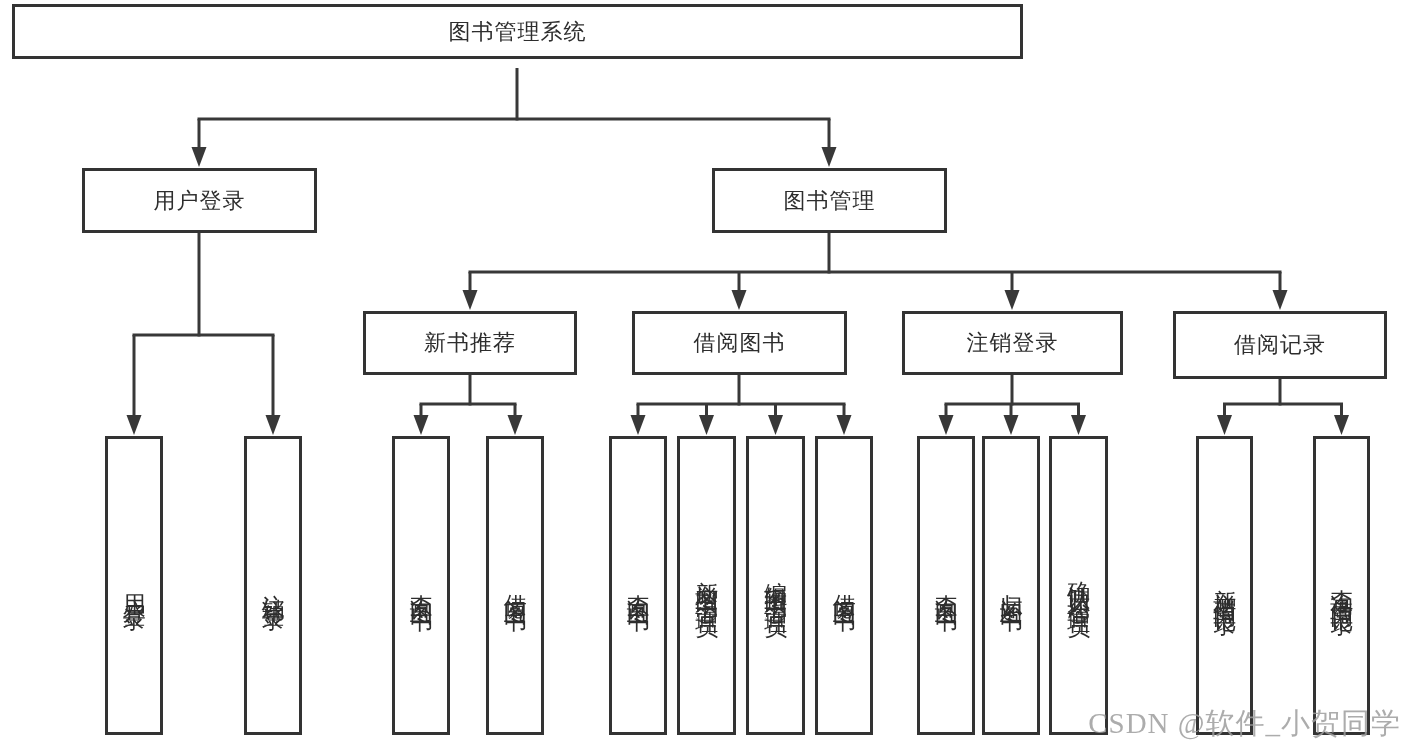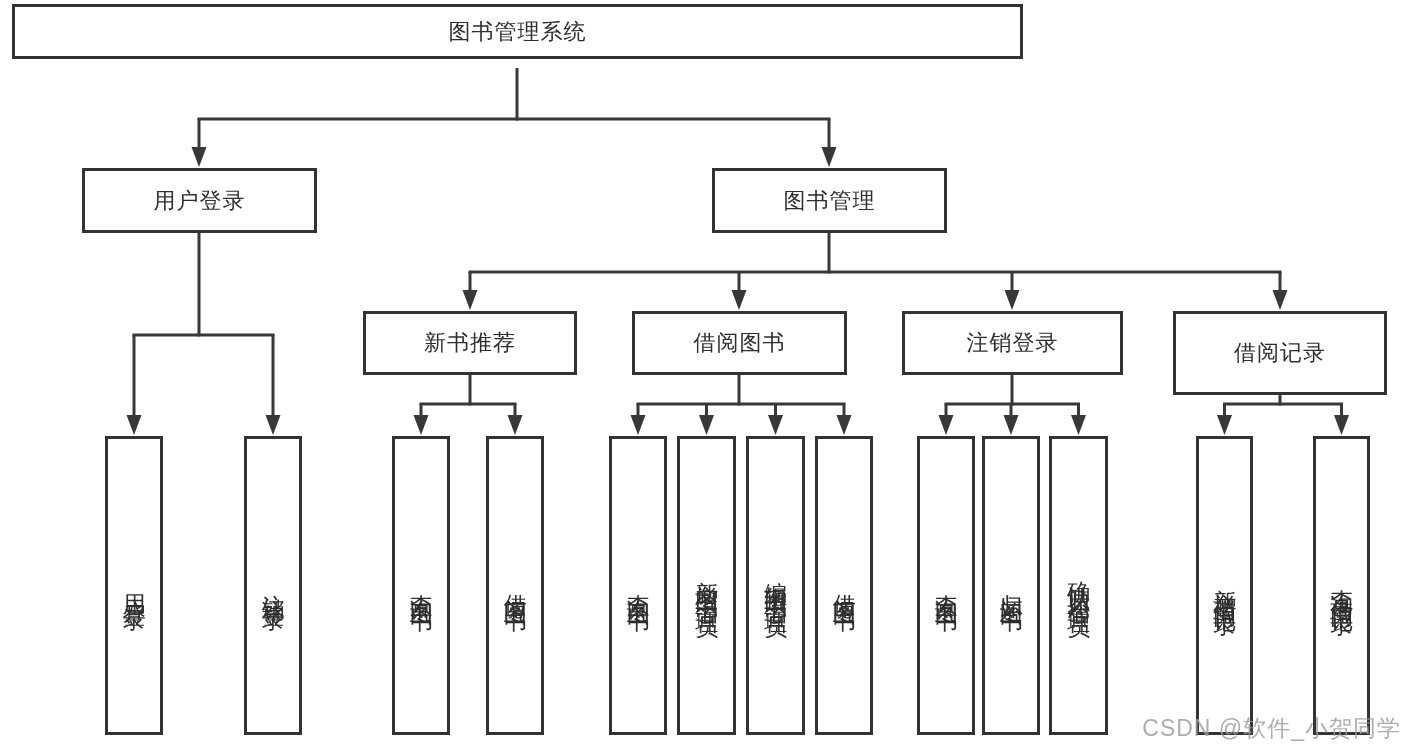--- a/index.html
+++ b/index.html
@@ -29,25 +29,26 @@
   .box.v span {
     writing-mode:vertical-rl;
     text-orientation:mixed;
     font-size:23px;
     letter-spacing:5px;
     line-height:1.1;
   }
   .watermark {
     position:absolute;
     right:4px; bottom:3px;
-    font-size:23px;
+    font-size:29px;
     color:rgba(158,158,158,0.85);
     letter-spacing:1px;
     white-space:nowrap;
     z-index:5;
+    font-family:Liberation Serif, serif;
   }
 </style>
 </head>
 <body>
 
 <div class="stage">
 
   <svg class="wires" width="1405" height="747" viewBox="0 0 1405 747">
     <g stroke="#383838" stroke-width="3" fill="none">
 
@@ -127,21 +128,21 @@
 
   <div class="box h" style="left:712px;top:168px;width:235px;height:65px">
     <span>图书管理</span>
   </div>
   <div class="box h" style="left:632px;top:311px;width:215px;height:64px">
     <span>借阅图书</span>
   </div>
   <div class="box h" style="left:902px;top:311px;width:221px;height:64px">
     <span>注销登录</span>
   </div>
-  <div class="box h" style="left:1173px;top:311px;width:214px;height:84px">
+  <div class="box h" style="left:1173px;top:311px;width:214px;height:68px">
     <span>借阅记录</span>
   </div>
 
   <div class="box v" style="left:105px;top:436px;width:58px;height:299px">
     <span>用户登录</span>
   </div>
   <div class="box v" style="left:244px;top:436px;width:58px;height:299px">
     <span>注销登录</span>
   </div>
 

